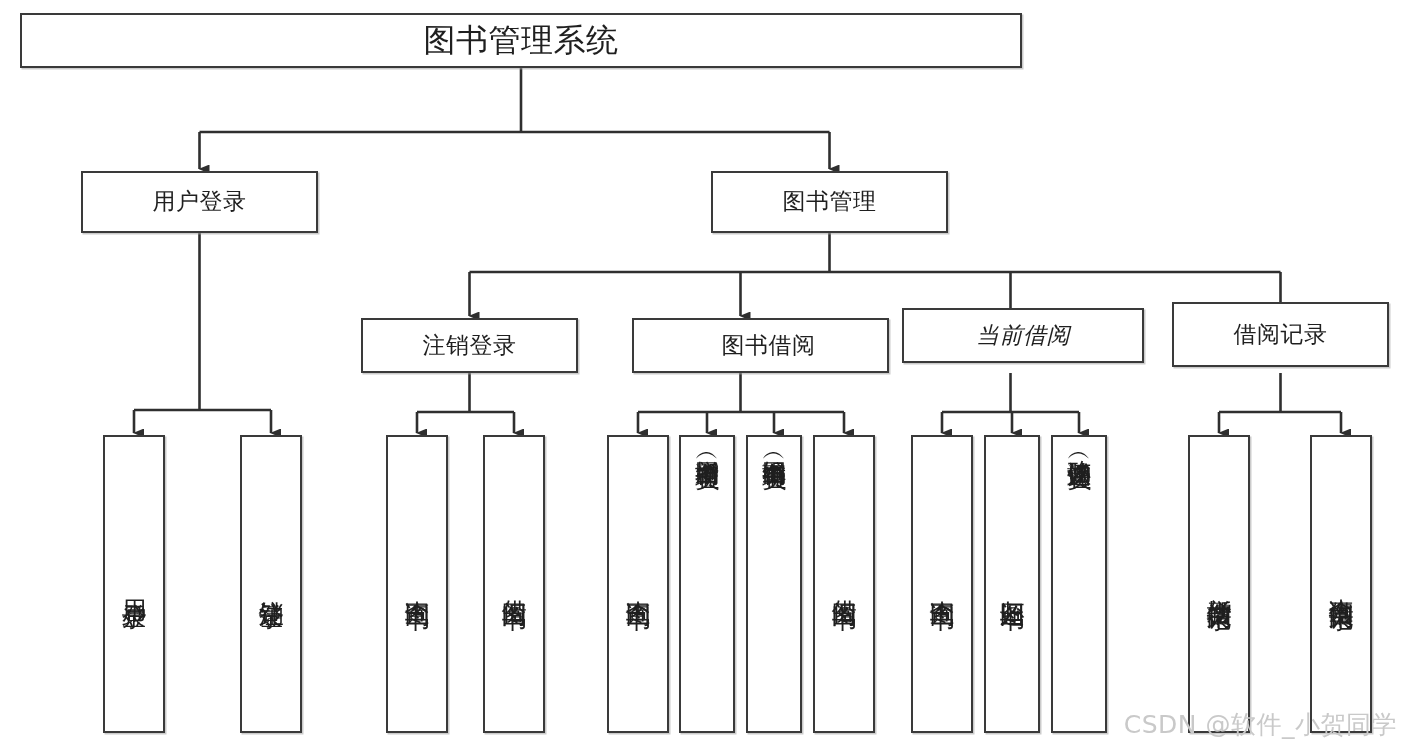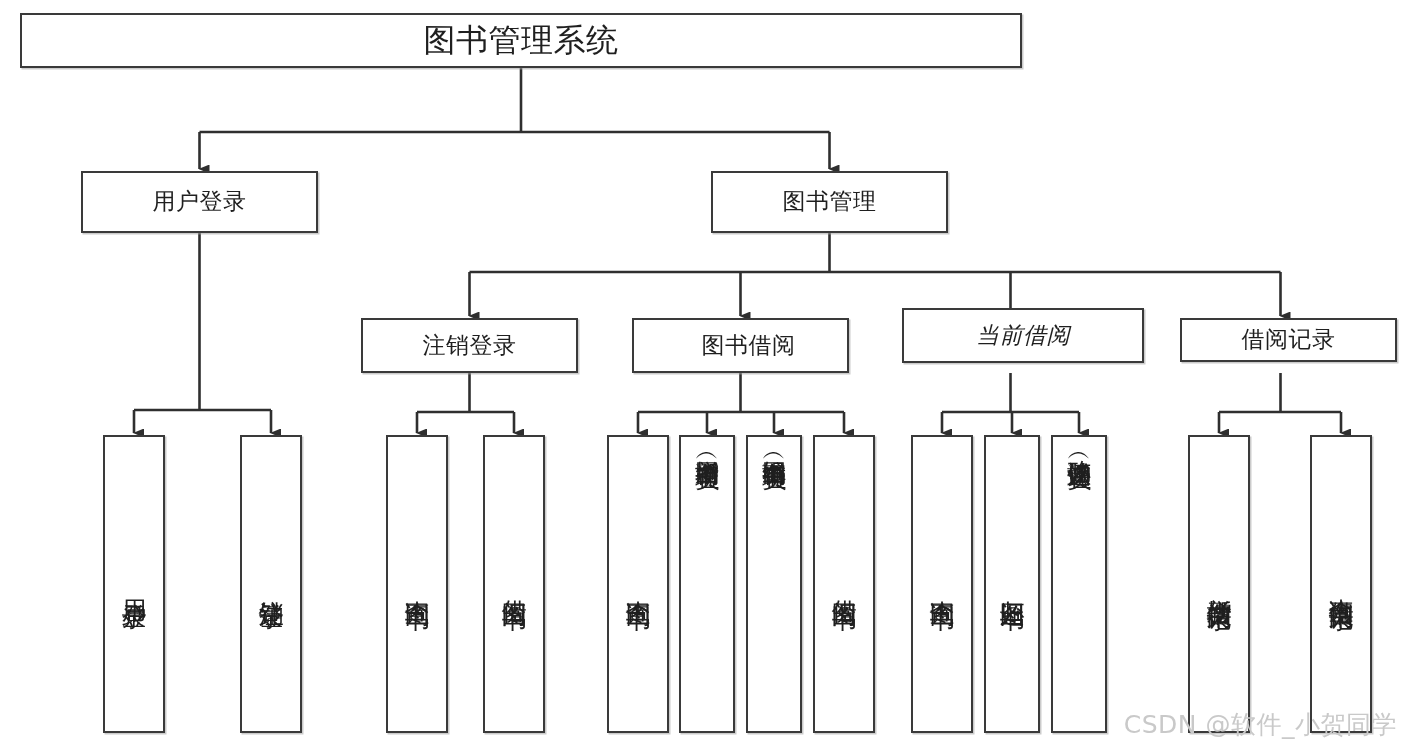--- a/index.html
+++ b/index.html
@@ -139,27 +139,27 @@
   <div class="node h" style="left: 81px; top: 171px; width: 237px; height: 62px;">
     <span class="node-label">用户登录</span>
   </div>
   <div class="node h" style="left: 711px; top: 171px; width: 237px; height: 62px;">
     <span class="node-label">图书管理</span>
   </div>
 
   <div class="node h" style="left: 361px; top: 318px; width: 217px; height: 55px;">
     <span class="node-label">注销登录</span>
   </div>
-  <div class="node h" style="left: 632px; top: 318px; width: 217px; height: 55px; padding-left: 16px;">
+  <div class="node h" style="left: 632px; top: 318px; width: 257px; height: 55px; padding-left: 16px;">
     <span class="node-label">图书借阅</span>
   </div>
   <div class="node h" style="left: 902px; top: 308px; width: 242px; height: 55px; font-style: italic;">
     <span class="node-label">当前借阅</span>
   </div>
-  <div class="node h" style="left: 1172px; top: 318px; width: 217px; height: 44px; margin-left: 8px;">
+  <div class="node h" style="left: 1172px; top: 302px; width: 217px; height: 65px;">
     <span class="node-label">借阅记录</span>
   </div>
 
   <div class="node v" style="left: 103px; top: 435px; width: 62px; height: 298px;">
     <span class="node-label">用户登录</span>
   </div>
   <div class="node v" style="left: 240px; top: 435px; width: 62px; height: 298px;">
     <span class="node-label">注销登录</span>
   </div>
   <div class="node v" style="left: 386px; top: 435px; width: 62px; height: 298px;">

